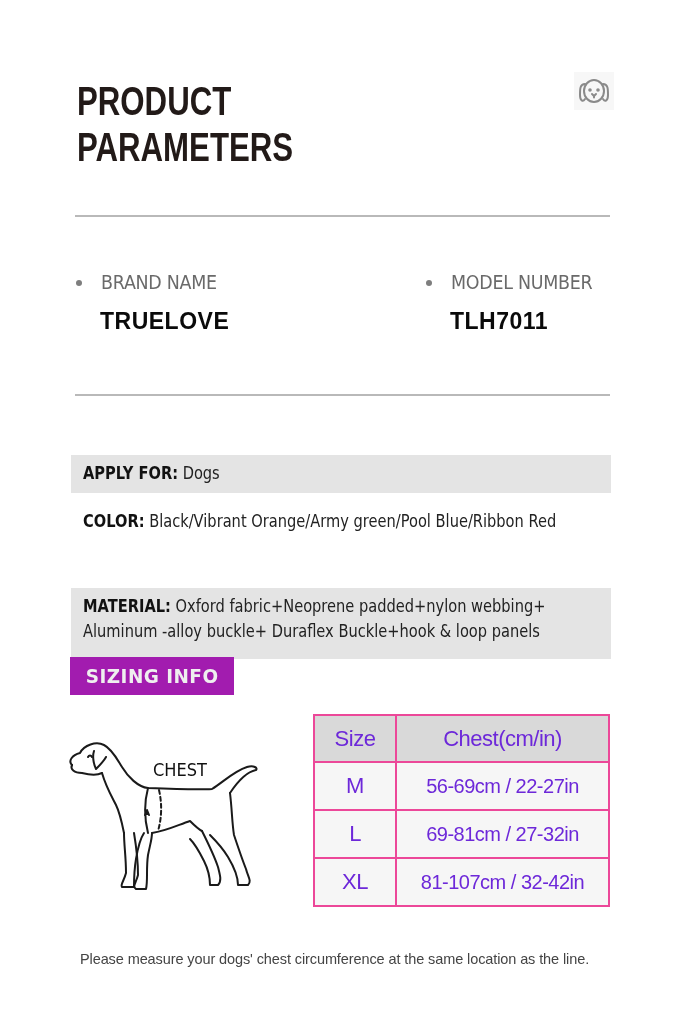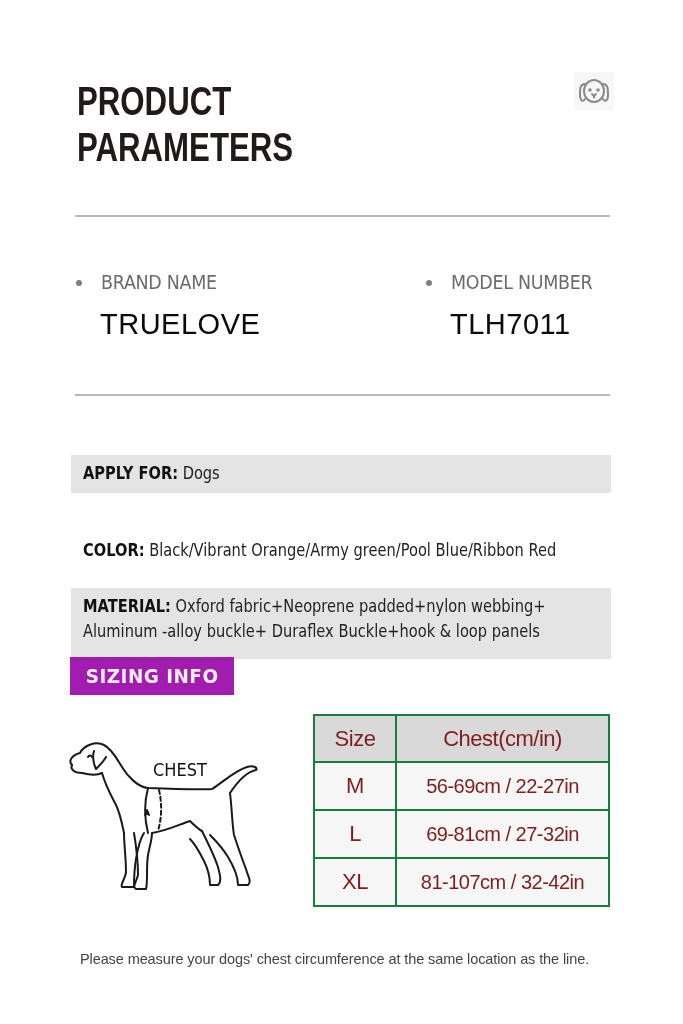--- a/index.html
+++ b/index.html
@@ -15,21 +15,21 @@
     .title div { white-space: nowrap; }
 
     .dog-logo { position: absolute; left: 574px; top: 72px; width: 40px; height: 38px; background: #f7f7f7; }
     .dog-logo svg { position: absolute; left: 3px; top: 3px; }
 
     .divider { position: absolute; left: 75px; width: 535px; height: 2px; background: #b9b9b9; }
 
     .param { position: absolute; }
     .param .bullet { position: absolute; left: 0; top: 9px; width: 6px; height: 6px; border-radius: 50%; background: #7e7e7e; }
     .param .label { position: absolute; left: 25px; top: 0; font-family: "DejaVu Sans", sans-serif; font-size: 19px; color: #6a6a6a; white-space: nowrap; letter-spacing: -0.3px; transform: scaleX(0.92); transform-origin: left top; }
-    .param .value { position: absolute; left: 24px; top: 37px; font-family: "Liberation Sans", sans-serif; font-weight: 400; font-size: 29px; color: #0a0a0a; white-space: nowrap; letter-spacing: 0.5px; }
+    .param .value { position: absolute; left: 24px; top: 37px; font-family: "Liberation Sans", sans-serif; font-weight: 700; font-size: 23px; color: #0a0a0a; white-space: nowrap; letter-spacing: 0.5px; }
 
     .bar { position: absolute; left: 71px; width: 540px; }
     .bar.grey { background: #e4e4e4; padding-left: 32px; }
     .bar .txt { position: absolute; left: 12px; font-family: "DejaVu Sans", sans-serif; font-size: 17px; color: #222; white-space: nowrap; transform: scaleX(0.86); transform-origin: left top; }
     .bar .txt b { font-weight: 700; color: #111; }
     .bar .line2 { position: absolute; left: 12px; font-family: "DejaVu Sans", sans-serif; font-size: 17px; color: #222; white-space: nowrap; transform: scaleX(0.86); transform-origin: left top; }
 
     .sizing-badge {
       position: absolute; left: 70px; top: 657px; width: 164px; height: 38px;
       background: #a21caf; color: #efefef; font-family: "DejaVu Sans", sans-serif; font-weight: 700;
@@ -38,21 +38,21 @@
     .sizing-badge span { display: inline-block; transform: scaleX(0.92); }
 
     .dog-figure { position: absolute; left: 62px; top: 735px; width: 205px; height: 165px; }
     .chest-label { position: absolute; left: 153px; top: 759px; font-family: "DejaVu Sans", sans-serif; font-size: 18px; color: #111; transform: scaleX(0.9); transform-origin: left top; }
 
     table.size-table {
       position: absolute; left: 313px; top: 714px; width: 297px;
       border-collapse: collapse; font-family: "Liberation Sans", sans-serif;
     }
     table.size-table td, table.size-table th {
-      border: 2px solid #15803d; text-align: center; font-weight: 400; color: #7f1d1d;
+      border: 2px solid #ec4899; text-align: center; font-weight: 400; color: #6d28d9;
     }
     table.size-table th { background: #d9d9d9; height: 47px; font-size: 22px; letter-spacing: -0.5px; }
     table.size-table td { background: #f6f6f6; height: 48px; font-size: 20px; letter-spacing: -0.5px; }
     table.size-table td.sz { font-size: 22px; }
     table.size-table .c1 { width: 82px; }
 
     .footnote {
       position: absolute; left: 80px; top: 951px; font-family: "Liberation Sans", sans-serif;
       font-size: 14.5px; color: #444; white-space: nowrap; letter-spacing: -0.1px;
     }
@@ -92,21 +92,21 @@
 
 <div class="divider" style="top:394px;"></div>
 
 <div class="bar grey" style="top:455px; height:38px;">
   <div class="txt" style="top:8px;">
     <b>APPLY FOR:</b>
     <span>Dogs</span>
   </div>
 </div>
 
-<div class="bar" style="top:531px; height:38px;">
+<div class="bar" style="top:502px; height:38px;">
   <div class="txt" style="top:9px;">
     <b>COLOR:</b>
     <span>Black/Vibrant Orange/Army green/Pool Blue/Ribbon Red</span>
   </div>
 </div>
 
 <div class="bar grey" style="top:588px; height:71px;">
   <div class="txt" style="top:8px;">
     <b>MATERIAL:</b>
     <span>Oxford fabric+Neoprene padded+nylon webbing+</span>

